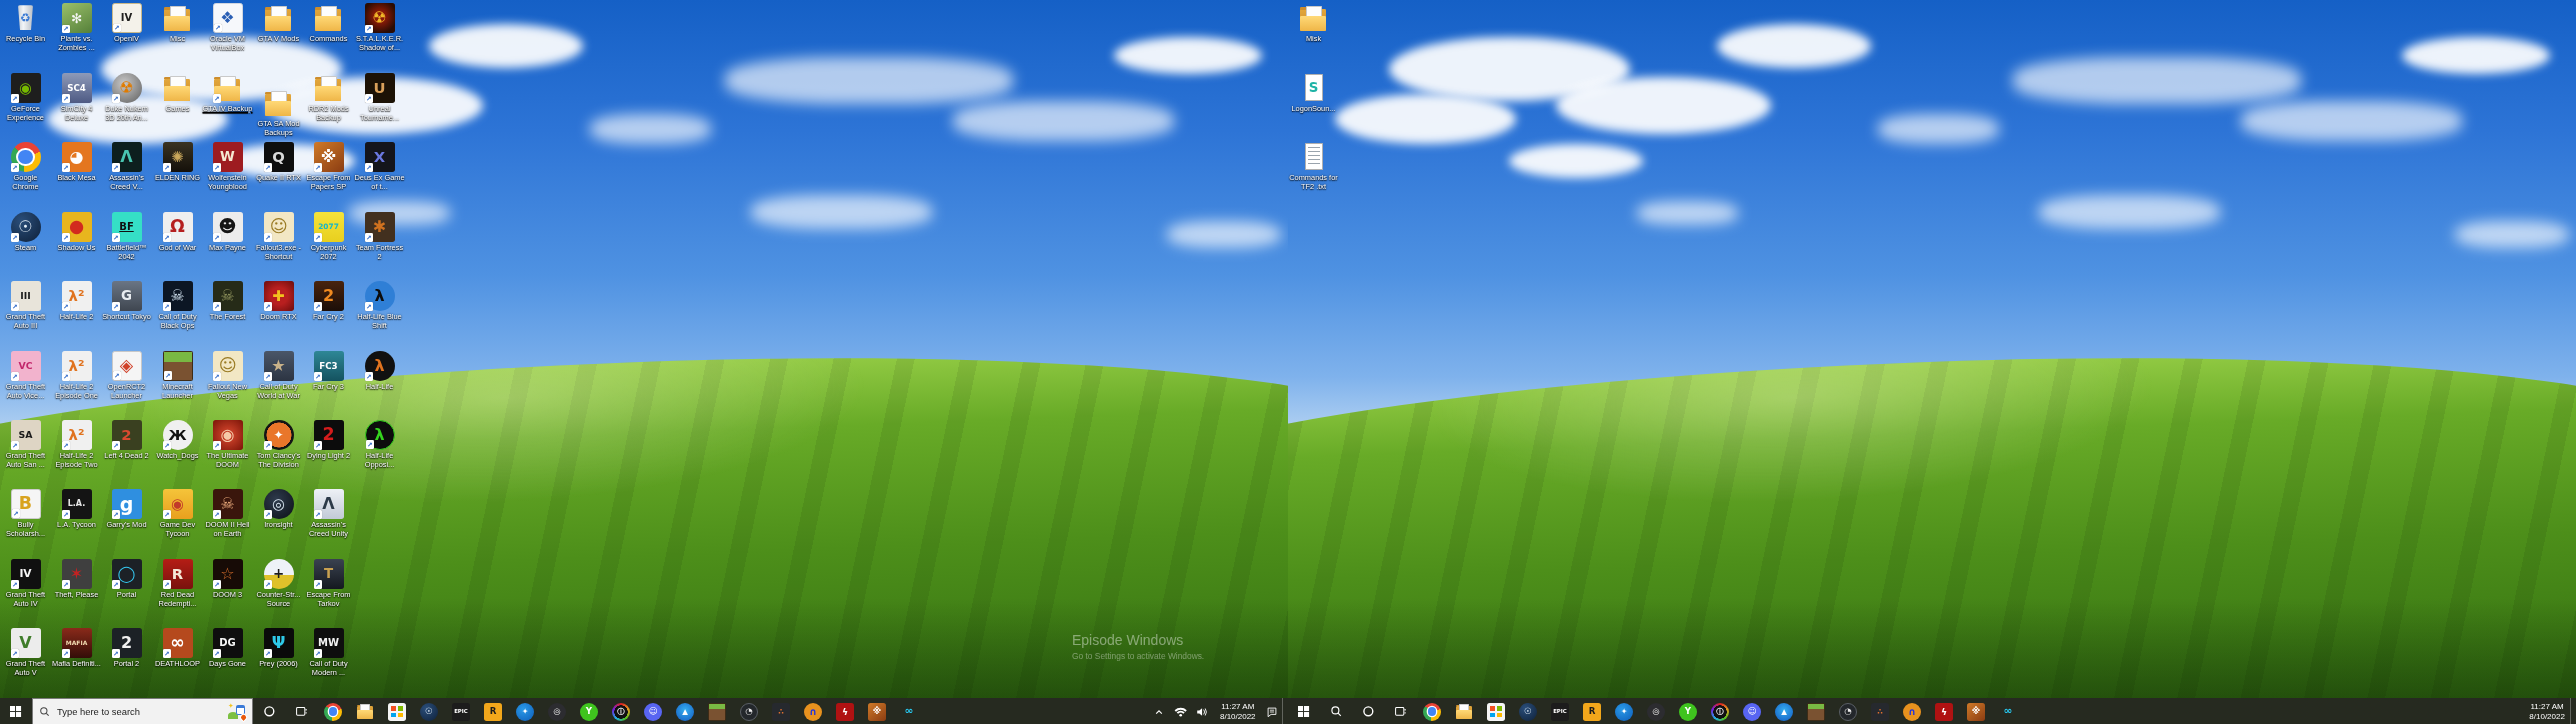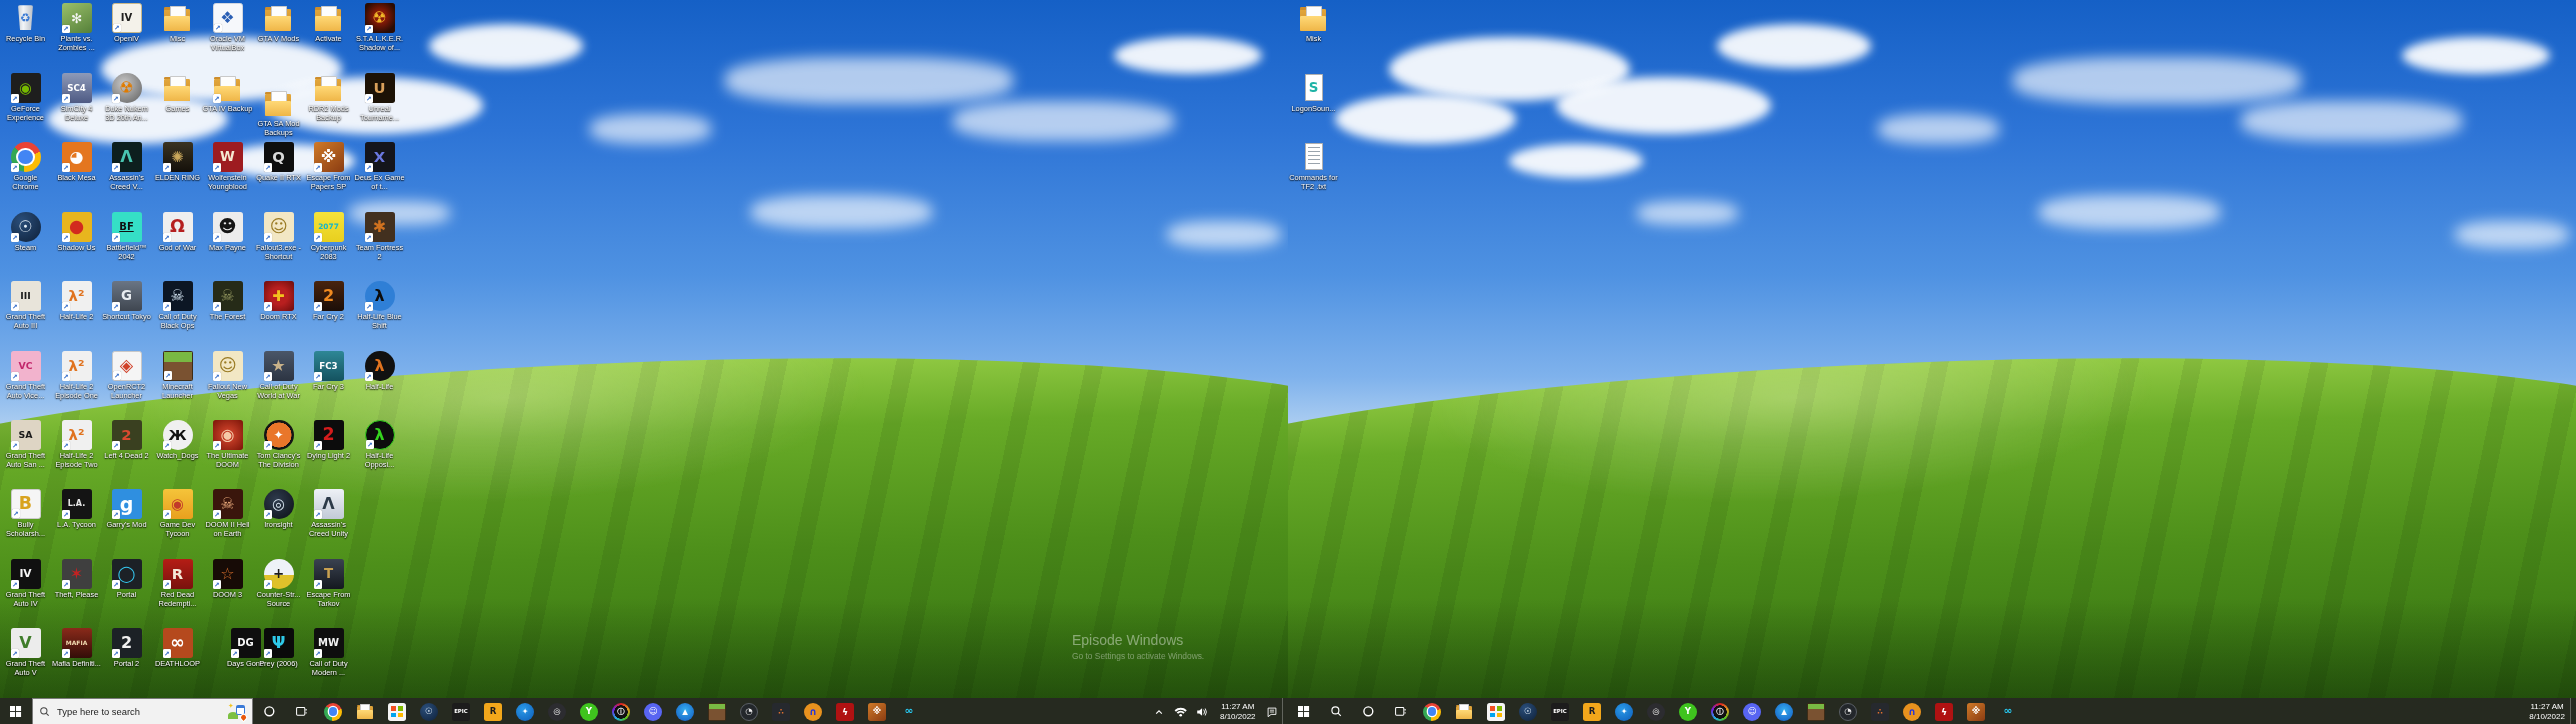--- a/index.html
+++ b/index.html
@@ -156,21 +156,21 @@
             <i class="ff"></i>
           </div>
           <div class="lbl">GTA V Mods</div>
         </div>
         <div class="di" style="left: 303px; top: 3.4px;">
           <div class="ic s-fo">
             <i class="fb"></i>
             <i class="fp"></i>
             <i class="ff"></i>
           </div>
-          <div class="lbl">Activate</div>
+          <div class="lbl">Commands</div>
         </div>
         <div class="di" style="left: 354px; top: 3.4px;">
           <div class="ic s-sq" style="background: radial-gradient(circle at 50% 45%, rgb(138, 26, 8) 25%, rgb(42, 12, 4) 75%);">
             <span class="g" style="color: rgb(242, 185, 41); font-size: 16px; position: relative; z-index: 2;">☢</span>
             <span class="sc">↗</span>
           </div>
           <div class="lbl">S.T.A.L.K.E.R. Shadow of...</div>
         </div>
         <div class="di" style="left: 0px; top: 73px;">
           <div class="ic s-sq" style="background: rgb(30, 30, 30);">
@@ -194,21 +194,21 @@
           <div class="lbl">Duke Nukem 3D 20th An...</div>
         </div>
         <div class="di" style="left: 152px; top: 73px;">
           <div class="ic s-fo">
             <i class="fb"></i>
             <i class="fp"></i>
             <i class="ff"></i>
           </div>
           <div class="lbl">Games</div>
         </div>
-        <div class="di" style="left: 202px; top: 73px;">
+        <div class="di" style="left: 202px; top: 73px; text-decoration: underline;">
           <div class="ic s-fo">
             <i class="fb"></i>
             <i class="fp"></i>
             <i class="ff"></i>
             <span class="sc">↗</span>
           </div>
           <div class="lbl">GTA IV Backup</div>
         </div>
         <div class="di" style="left: 253px; top: 88px;">
           <div class="ic s-fo">
@@ -328,21 +328,21 @@
             <span class="g" style="color: rgb(154, 123, 36); font-size: 17.4px; position: relative; z-index: 2;">☺</span>
             <span class="sc">↗</span>
           </div>
           <div class="lbl">Fallout3.exe - Shortcut</div>
         </div>
         <div class="di" style="left: 303px; top: 212px;">
           <div class="ic s-sq" style="background: linear-gradient(rgb(245, 227, 58), rgb(232, 207, 30));">
             <span class="g" style="color: rgb(24, 181, 199); font-size: 7.4px; position: relative; z-index: 2;">2077</span>
             <span class="sc">↗</span>
           </div>
-          <div class="lbl">Cyberpunk 2083</div>
+          <div class="lbl">Cyberpunk 2072</div>
         </div>
         <div class="di" style="left: 354px; top: 212px;">
           <div class="ic s-sq" style="background: rgb(66, 48, 31);">
             <span class="g" style="color: rgb(208, 114, 31); font-size: 16px; position: relative; z-index: 2;">✱</span>
             <span class="sc">↗</span>
           </div>
           <div class="lbl">Team Fortress 2</div>
         </div>
         <div class="di" style="left: 0px; top: 281px;">
           <div class="ic s-sq" style="background: rgb(232, 228, 218);">
@@ -630,21 +630,21 @@
           </div>
           <div class="lbl">Portal 2</div>
         </div>
         <div class="di" style="left: 152px; top: 628px;">
           <div class="ic s-sq" style="background: rgb(181, 73, 29);">
             <span class="g" style="color: rgb(255, 255, 255); font-size: 17.4px; position: relative; z-index: 2;">∞</span>
             <span class="sc">↗</span>
           </div>
           <div class="lbl">DEATHLOOP</div>
         </div>
-        <div class="di" style="left: 202px; top: 628px; margin-left: 18px;">
+        <div class="di" style="left: 202px; top: 628px;">
           <div class="ic s-sq" style="background: rgb(14, 14, 14);">
             <span class="g" style="color: rgb(245, 245, 245); font-size: 10px; position: relative; z-index: 2;">DG</span>
             <span class="sc">↗</span>
           </div>
           <div class="lbl">Days Gone</div>
         </div>
         <div class="di" style="left: 253px; top: 628px;">
           <div class="ic s-sq" style="background: rgb(10, 10, 10);">
             <span class="g" style="color: rgb(46, 200, 232); font-size: 16px; position: relative; z-index: 2;">Ψ</span>
             <span class="sc">↗</span>

